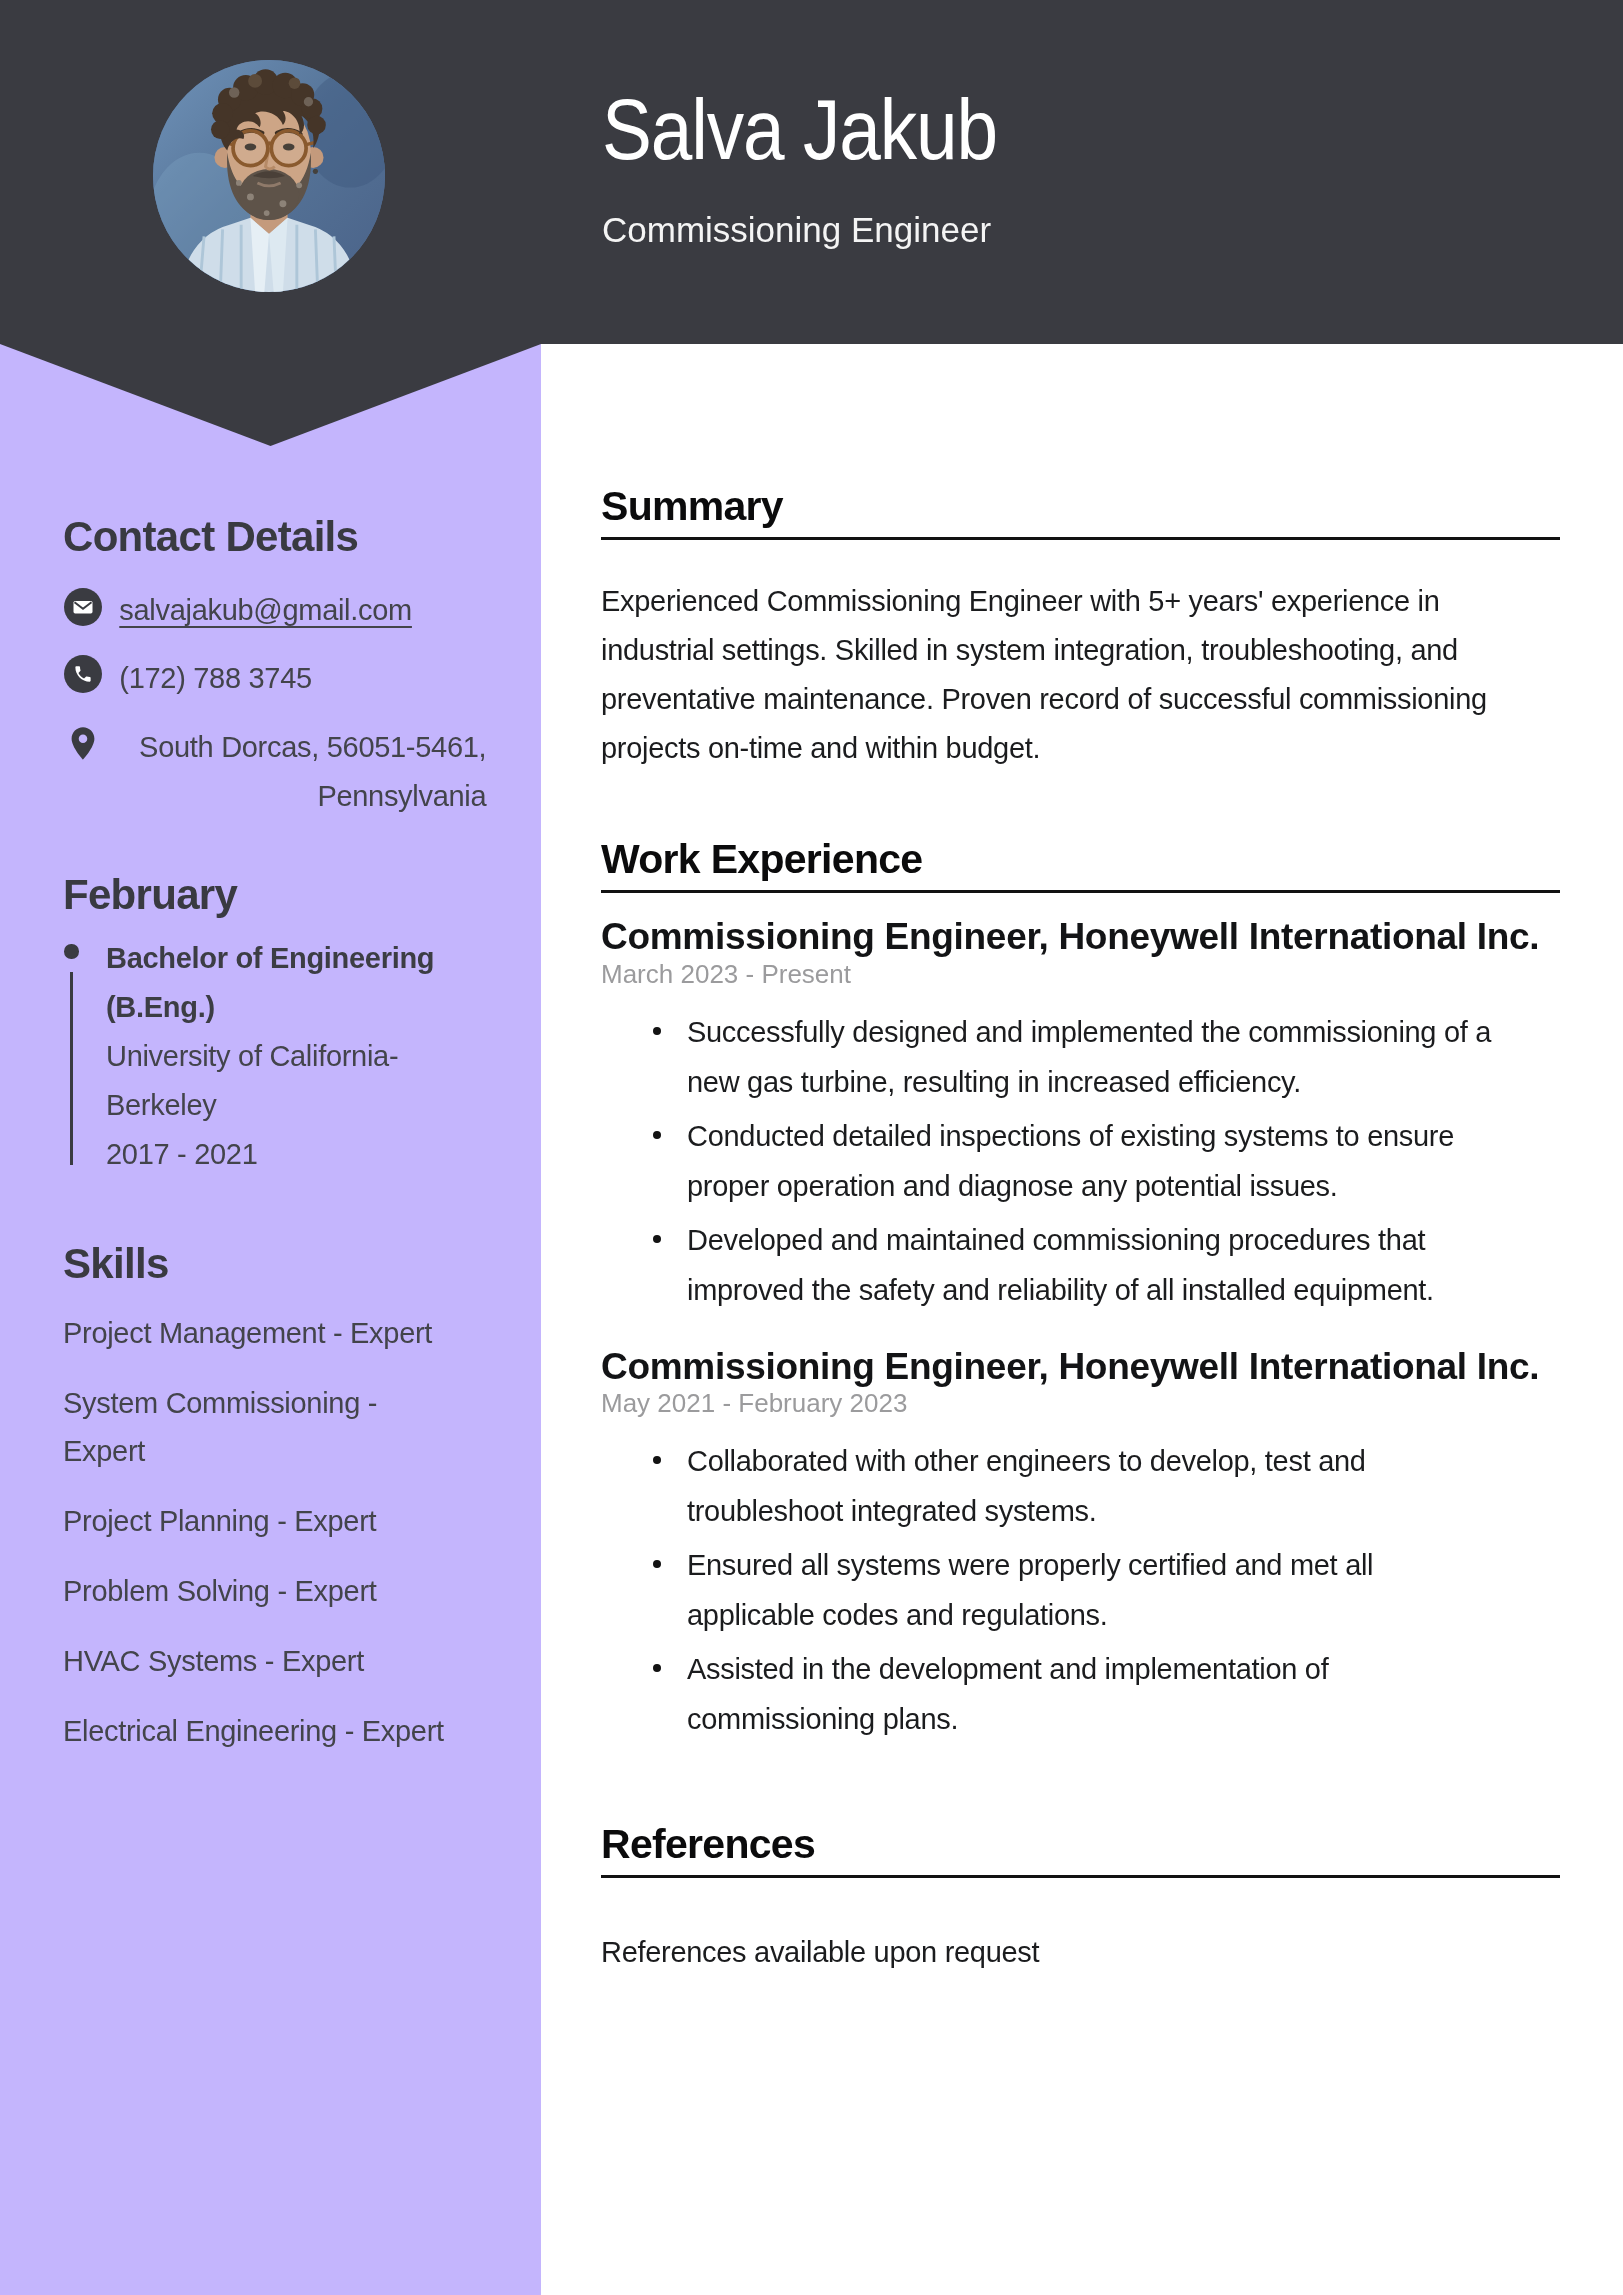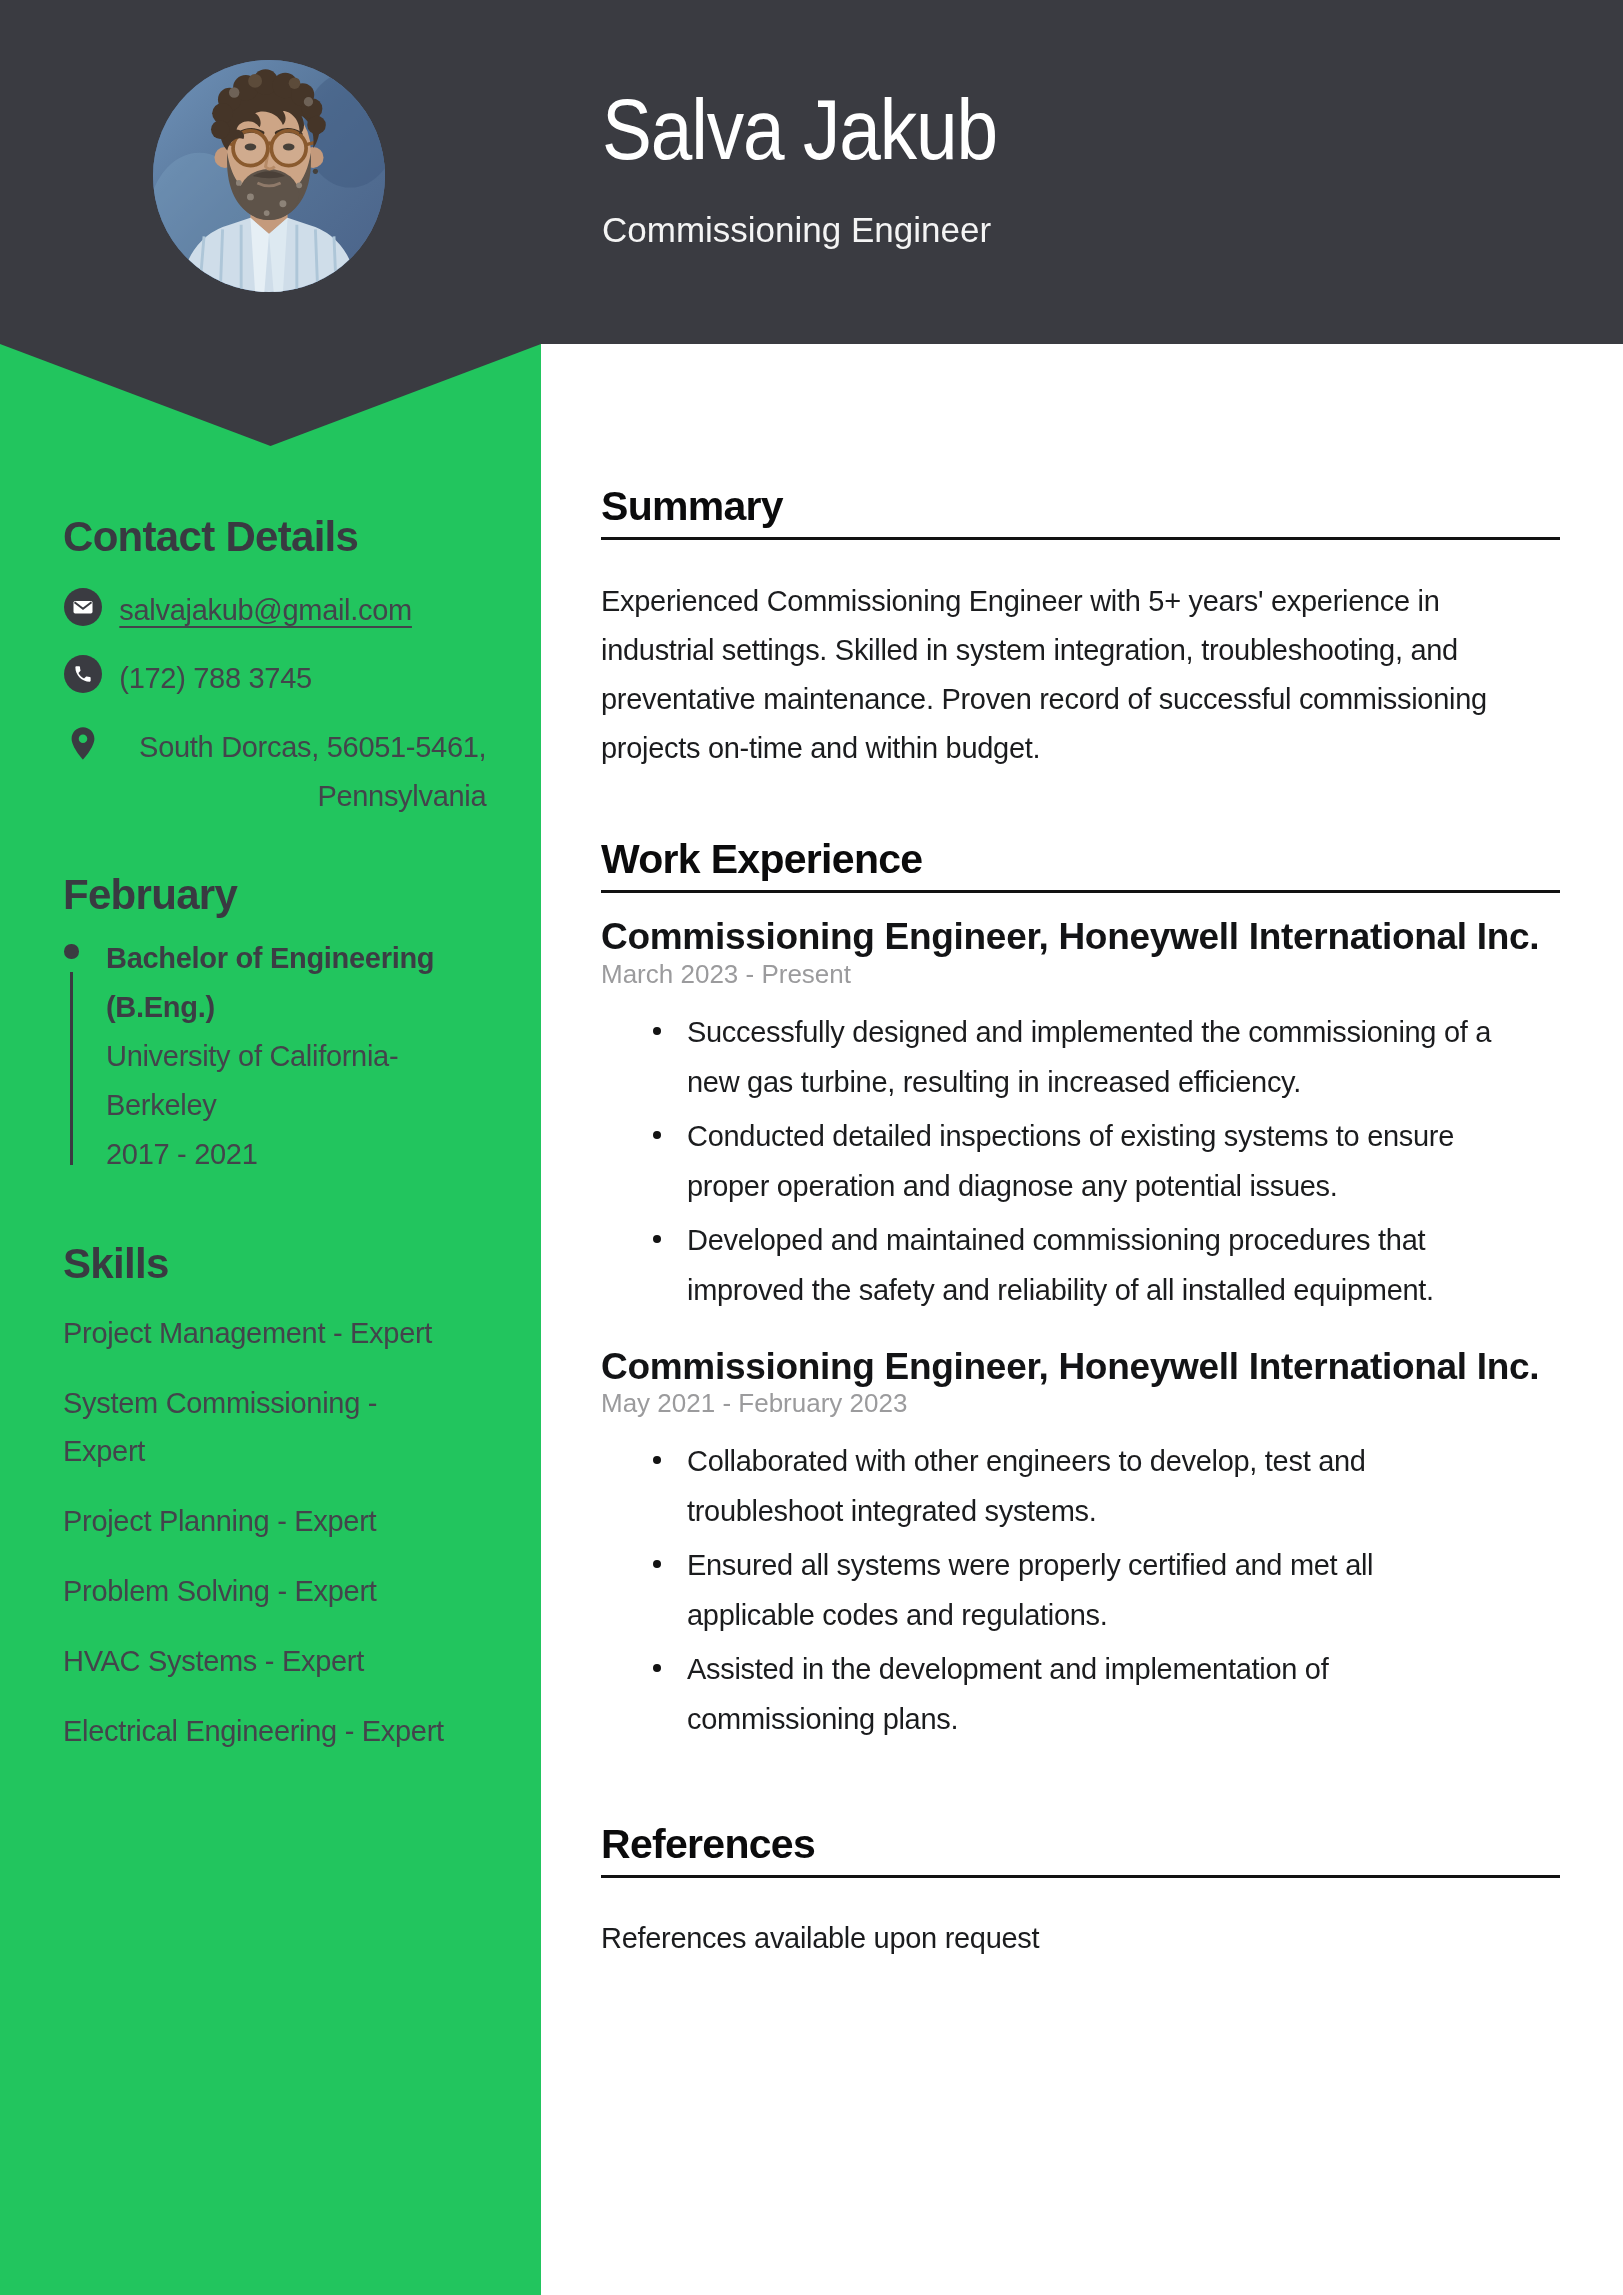--- a/index.html
+++ b/index.html
@@ -6,21 +6,21 @@
   * { margin:0; padding:0; box-sizing:border-box; }
   html,body { background:#888; }
   body { font-family:"Liberation Sans","DejaVu Sans",sans-serif; }
   .page {
     position:relative; width:1623px; height:2295px; background:#ffffff;
     margin:0 auto; overflow:hidden; letter-spacing:-0.3px;
   }
   
   .sidebar {
     position:absolute; left:0; top:0; width:541px; height:2295px;
-    background:#22c55e;
+    background:#c4b5fd;
   }
   .sidebar-inner { position:relative; padding:514px 46px 0 63px; color:#43444B; }
   .side-heading {
     font-size:42px; font-weight:600; color:#393A41; letter-spacing:-0.7px;
     line-height:46px;
   }
   
   .contact-list { margin-top:27.5px; }
   .contact-row { display:flex; align-items:flex-start; margin-bottom:26px;text-align:right; }
   .contact-icon { flex:0 0 auto; width:38px; margin-right:17px; margin-left:1.3px; }
@@ -84,21 +84,21 @@
   .bullets { margin-top:17px; list-style:none; }
   .bullets li {
     position:relative; padding-left:86px; width:898px;
     font-size:29px; line-height:50px; color:#1B1C1E; margin-bottom:3.9px;
   }
   .bullets li::before {
     content:""; position:absolute; left:52px; top:20px; width:7.9px; height:7.9px;
     border-radius:50%; background:#131313;
   }
   .refs-section { margin-top:77px; }
-  .refs-text { margin-top:36px; font-size:29px; line-height:49px; color:#1B1C1E; }
+  .refs-text { margin-top:50px; font-size:29px; line-height:49px; color:#1B1C1E; }
 </style>
 </head>
 <body>
 
 <div class="page">
 
   <aside class="sidebar">
     <div class="sidebar-inner">
 
       <section>

